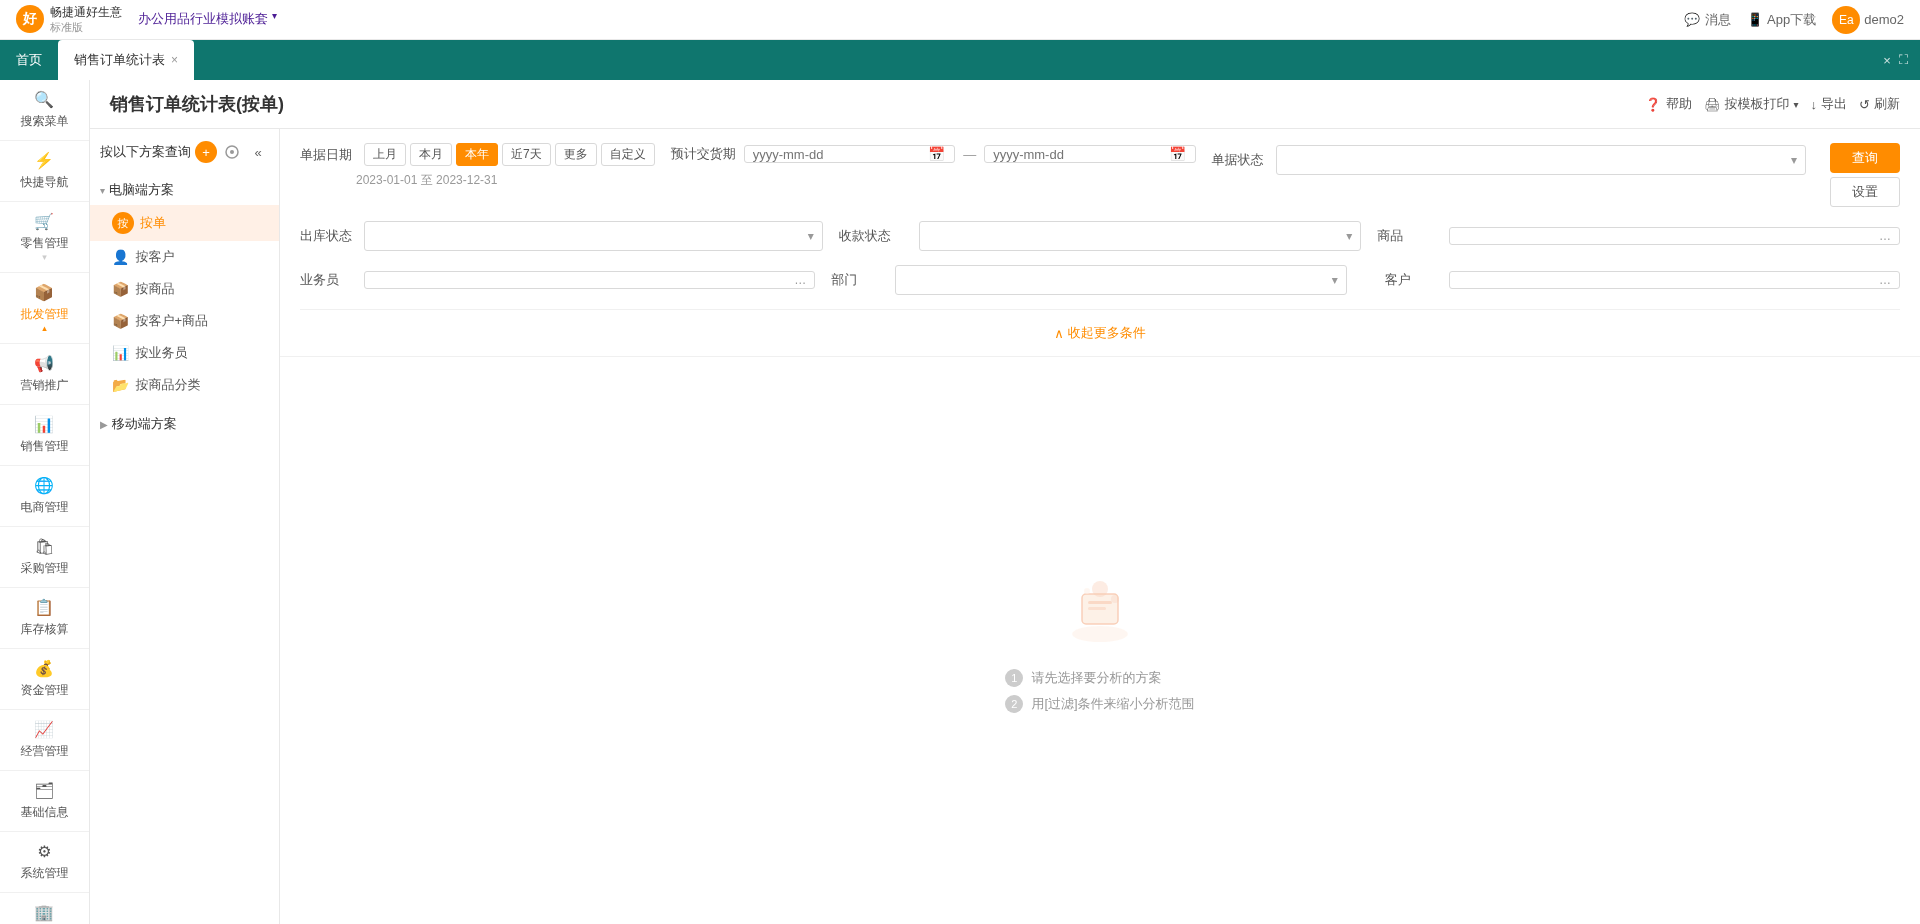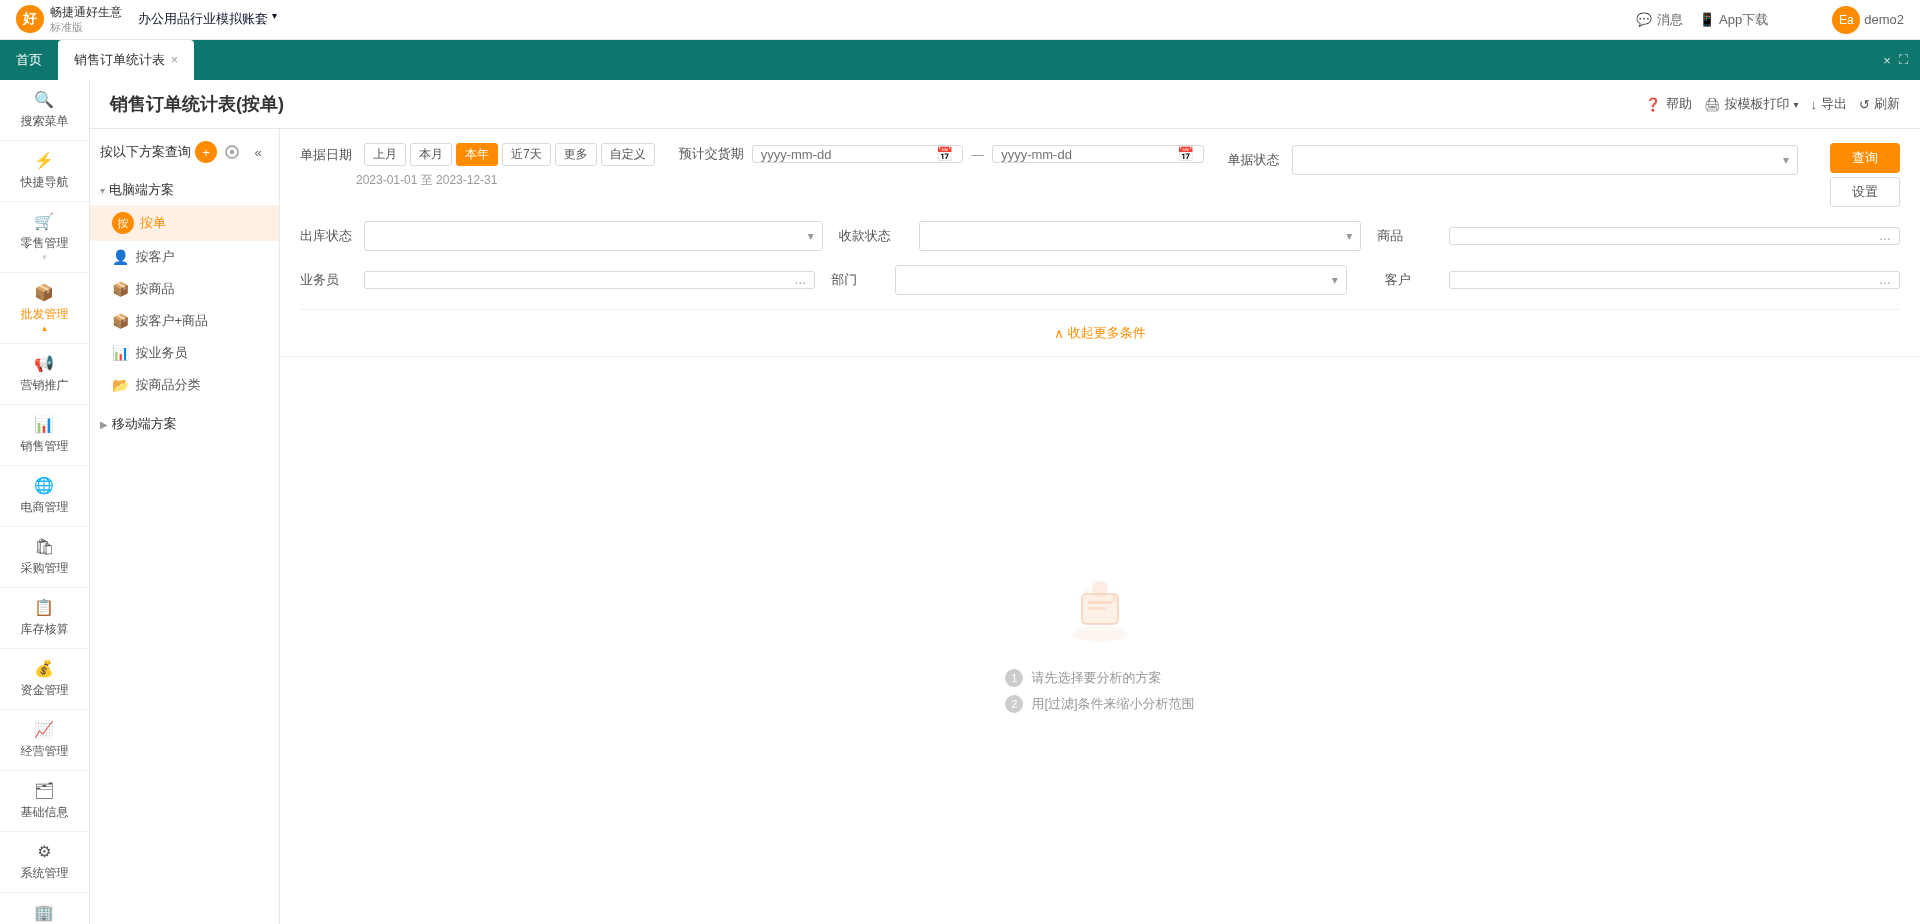--- a/index.html
+++ b/index.html
@@ -12,24 +12,24 @@
       display: flex;
       align-items: center;
       padding: 0 16px;
       border-bottom: 1px solid #e8e8e8;
       justify-content: space-between;
     }
     .top-bar-left { display: flex; align-items: center; gap: 8px; }
     .logo-area { display: flex; align-items: center; gap: 6px; }
     .logo-icon { width: 28px; height: 28px; background: #ff8c00; border-radius: 50%; display: flex; align-items: center; justify-content: center; color: #fff; font-size: 14px; font-weight: bold; }
     .logo-text { font-size: 12px; color: #333; line-height: 1.3; }
-    .app-selector { display: flex; align-items: flex-start; gap: 4px; padding: 0 8px; cursor: pointer; color: #0f172a; font-size: 13px; }
+    .app-selector { display: flex; align-items: flex-start; gap: 4px; padding: 0 8px; cursor: pointer; color: #4c1d95; font-size: 13px; }
     .top-bar-right { display: flex; align-items: center; gap: 16px; color: #666; font-size: 13px; }
     .top-bar-right-item { display: flex; align-items: center; gap: 4px; cursor: pointer; }
-    .user-avatar { width: 28px; height: 28px; border-radius: 50%; background: #ff8c00; display: flex; align-items: center; justify-content: center; color: #fff; font-size: 12px; margin-left: 48px; }
+    .user-avatar { width: 28px; height: 28px; border-radius: 50%; background: #ff8c00; display: flex; align-items: center; justify-content: center; color: #fff; font-size: 12px; }
 
     
     .nav-tabs {
       height: 40px;
       background: #0f766e;
       display: flex;
       align-items: center;
       padding: 0 0;
     }
     .nav-tab {
@@ -524,21 +524,21 @@
             <span>移动端方案</span>
           </div>
         </div>
       </div>
 
       <div class="main-right">
         <div class="filter-and-content">
 
           <div class="filter-area">
 
-            <div style="display:flex; align-items:flex-start; gap:24px; margin-bottom:14px;">
+            <div style="display:flex; align-items:flex-start; gap:16px; margin-bottom:14px;">
               <div style="display:flex; flex-direction:column; gap:6px;">
                 <div style="display:flex; align-items:center; gap:8px;">
                   <span class="filter-label">单据日期</span>
                   <div class="filter-date-btns">
                     <button class="date-btn">上月</button>
                     <button class="date-btn">本月</button>
                     <button class="date-btn active">本年</button>
                     <button class="date-btn">近7天</button>
                     <button class="date-btn">更多</button>
                     <button class="date-btn">自定义</button>

